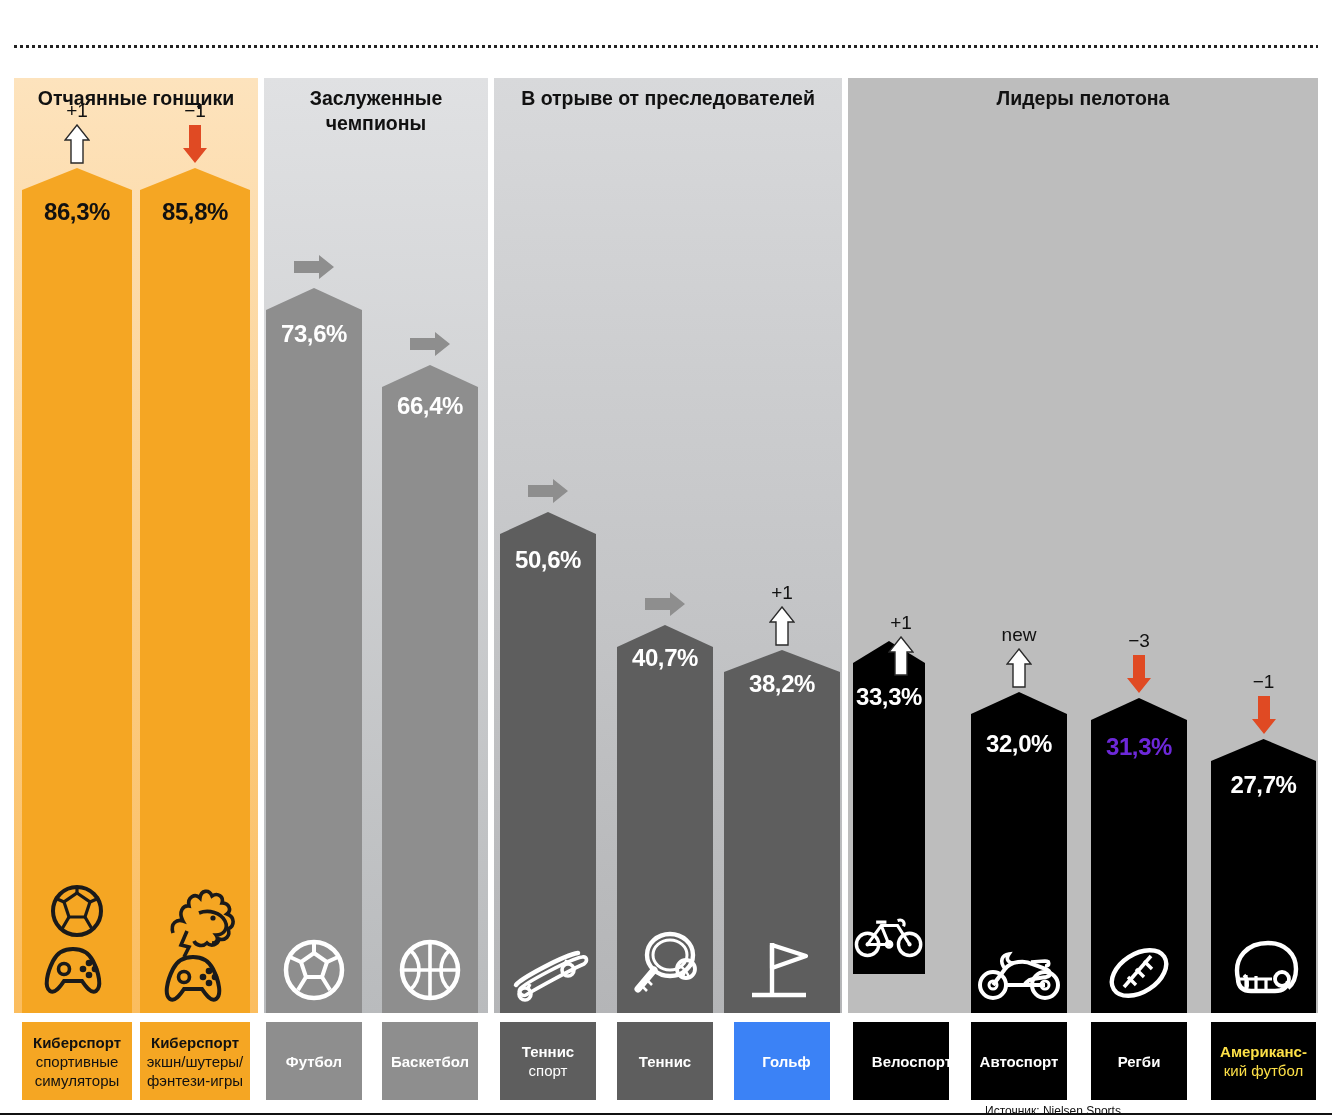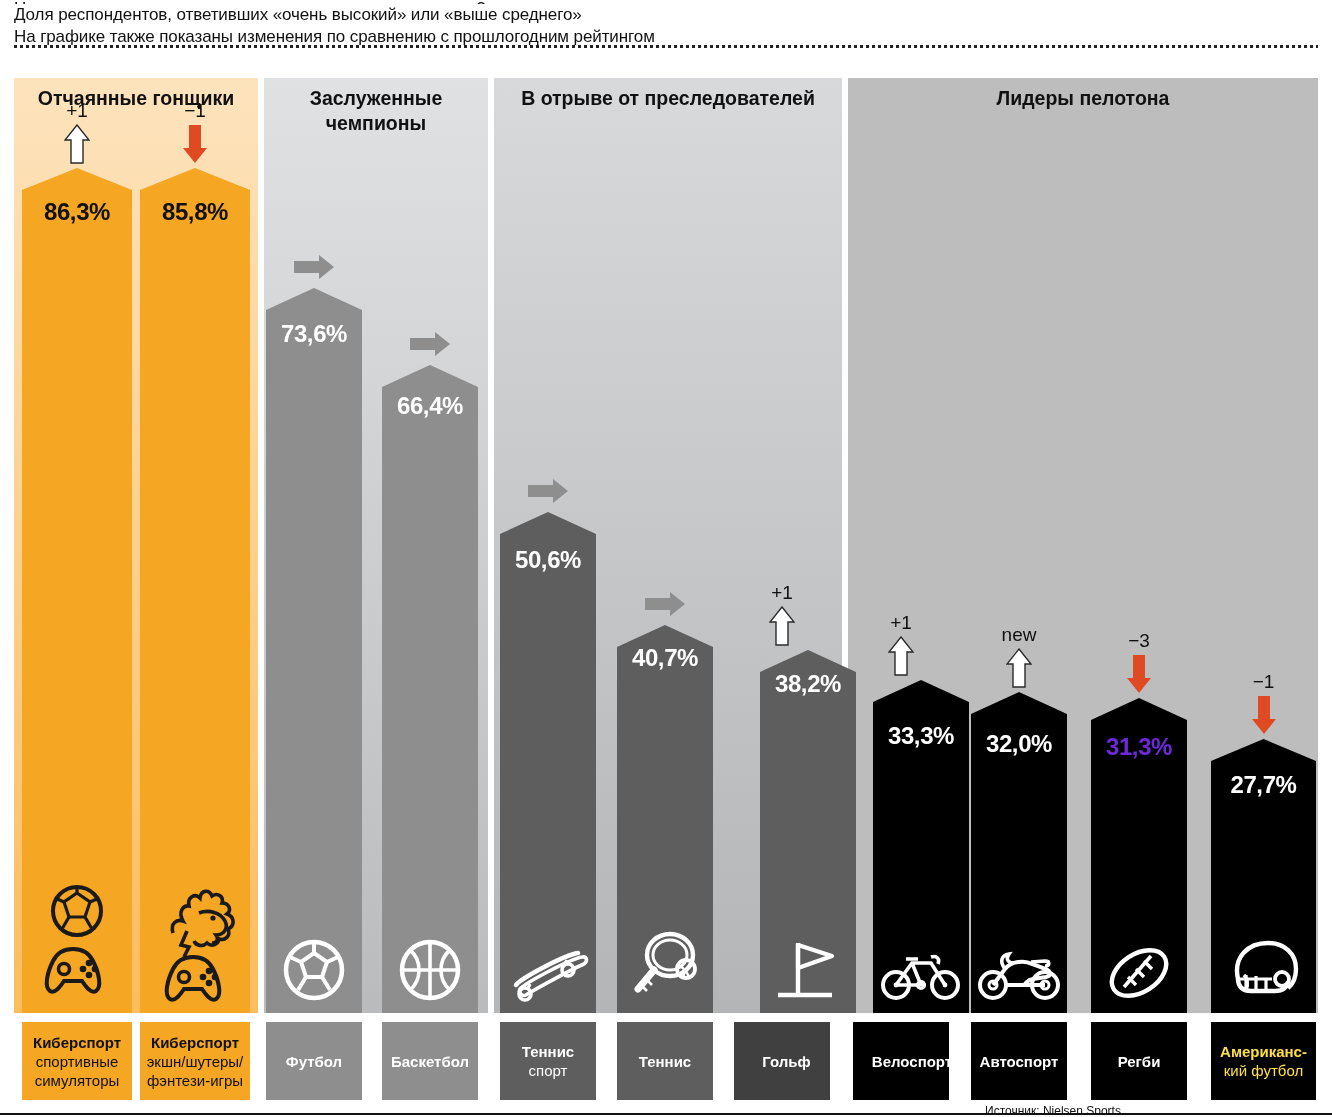--- a/index.html
+++ b/index.html
@@ -74,25 +74,20 @@
     position: absolute; left: 985px; top: 1104px; width: 347px;
     height: 9px; overflow: hidden;
     font-size: 12px; color: #111; white-space: nowrap;
   }
 </style>
 </head>
 <body>
 
 <div id="root">
 
-  <div class="hdr">
-    <div class="hdr-clip">Насколько высок ваш интерес к следующим видам спорта?</div>
-    <div class="hdr-line">Доля респондентов, ответивших «очень высокий» или «выше среднего»</div>
-    <div class="hdr-line">На графике также показаны изменения по сравнению с прошлогодним рейтингом</div>
-  </div>
   <div class="dotrule"></div>
 
   <div id="panels">
       <div class="panel" style="left: 14px; width: 244px; height: 935px; background: linear-gradient(rgb(253, 227, 189), rgb(251, 189, 94));">
         <div class="panel-title" style="top: 8px;">Отчаянные гонщики</div>
       </div>
       <div class="panel" style="left: 264px; width: 224px; height: 935px; background: linear-gradient(rgb(224, 225, 227), rgb(185, 187, 189));">
         <div class="panel-title" style="top: 8px;">Заслуженные чемпионы</div>
       </div>
       <div class="panel" style="left: 494px; width: 348px; height: 935px; background: linear-gradient(rgb(216, 217, 219), rgb(180, 181, 183));">
@@ -249,43 +244,43 @@
       <div class="delta" style="left: 617px; width: 96px; top: 591px; text-align: center;">
         <div class="delta-ico" style="margin-top: 0px;">
           <svg width="42" height="26" viewBox="0 0 42 26">
             <path d="M41 13 L26 25 V19 H1 V7 H26 V1 Z" fill="#8e8e8e"></path>
           </svg>
         </div>
       </div>
       <div class="flabel" style="left: 617px; width: 96px; background: rgb(94, 94, 94); color: rgb(255, 255, 255);">
         <div class="l1">Теннис</div>
       </div>
-      <div class="bar" style="left: 760px; width: 96px; top: 650px; height: 363px;">
+      <div class="bar" style="left: 724px; width: 116px; top: 650px; height: 363px;">
         <div class="bar-shape" style="background: rgb(94, 94, 94);"></div>
         <div class="bar-val" style="color: rgb(255, 255, 255); top: 20px;">38,2%</div>
         <div class="bar-icon">
           <svg width="76" height="68" viewBox="0 0 76 68">
         <path d="M28 8 v52" stroke="#ffffff" stroke-width="4.4" fill="none"></path>
         <path d="M28 10 L62 21 L28 33 z" fill="none" stroke="#ffffff" stroke-width="4.2" stroke-linejoin="round"></path>
         <path d="M8 60 h54" stroke="#ffffff" stroke-width="4.4" fill="none"></path>
       </svg>
         </div>
       </div>
       <div class="delta" style="left: 734px; width: 96px; top: 582px;">
         <div class="delta-txt">+1</div>
         <div class="delta-ico">
           <svg width="26" height="40" viewBox="0 0 26 40">
             <path d="M13 1 L25 16 H19 V39 H7 V16 H1 Z" fill="#ffffff" stroke="#2a2a2a" stroke-width="1.4"></path>
           </svg>
         </div>
       </div>
-      <div class="flabel" style="left: 734px; width: 96px; background: #404040; color: rgb(255, 255, 255); padding-left: 12px;">
+      <div class="flabel" style="left: 734px; width: 96px; background: #3b82f6; color: rgb(255, 255, 255); padding-left: 12px;">
         <div class="l1">Гольф</div>
       </div>
-      <div class="bar" style="left: 853px; width: 96px; top: 680px; height: 333px; margin-left: 20px;">
+      <div class="bar" style="left: 853px; width: 72px; top: 641px; height: 333px;">
         <div class="bar-shape" style="background: rgb(0, 0, 0);"></div>
         <div class="bar-val" style="color: rgb(255, 255, 255); top: 42px;">33,3%</div>
         <div class="bar-icon">
           <svg width="84" height="58" viewBox="0 0 84 58">
         <circle cx="17" cy="40" r="13" fill="none" stroke="#ffffff" stroke-width="4"></circle>
         <circle cx="66" cy="40" r="13" fill="none" stroke="#ffffff" stroke-width="4"></circle>
         <path d="M17 40 L33 18 L52 18 L66 40 M33 18 L42 40 L17 40 M42 40 l4 -2" fill="none" stroke="#ffffff" stroke-width="3.6"></path>
         <path d="M27 14 h12 M52 12 c6 -2 9 2 7 7" fill="none" stroke="#ffffff" stroke-width="3.6"></path>
         <circle cx="42" cy="40" r="3.6" fill="none" stroke="#ffffff" stroke-width="3"></circle>
         <circle cx="17" cy="40" r="2.4" fill="#ffffff"></circle>

